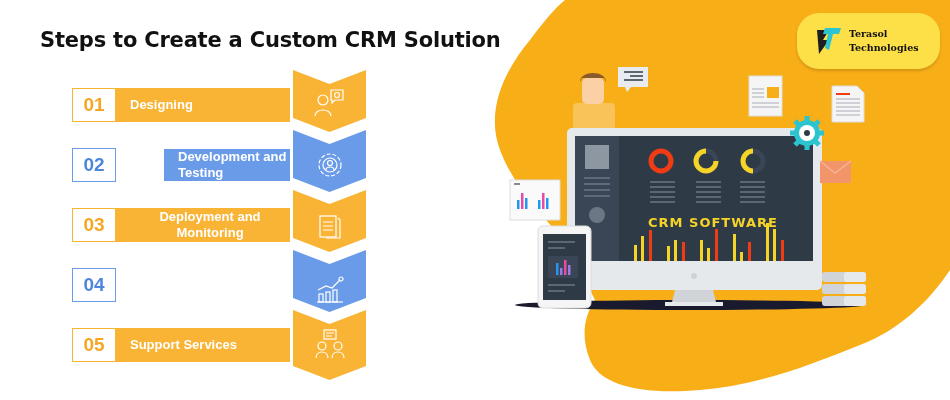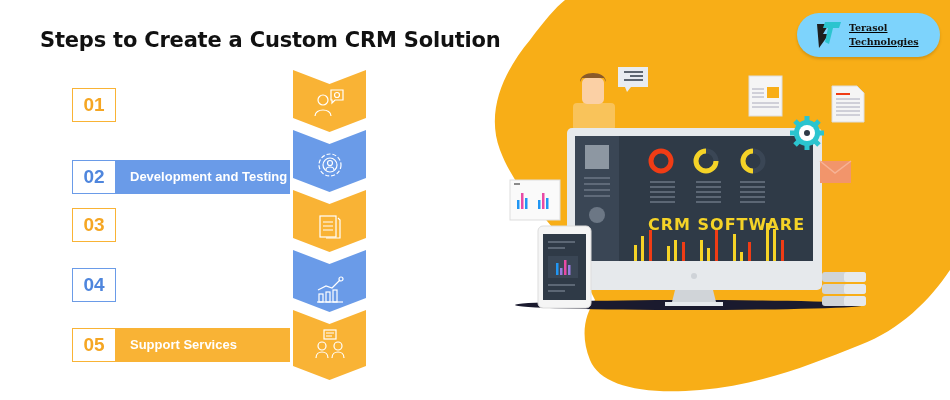--- a/index.html
+++ b/index.html
@@ -21,57 +21,59 @@
     font-family: "Liberation Sans", sans-serif; font-weight: bold; font-size: 19px;
   }
   .step .label {
     flex: 1; display: flex; align-items: center; padding-left: 14px;
     font-family: "Liberation Sans", sans-serif; font-weight: bold; font-size: 13px;
     color: #fff; line-height: 16px; overflow: hidden;
   }
   .step.orange .num { border: 1.5px solid #f9b335; color: #f5a623; }
   .step.orange .label { background: #f9b335; }
   .step.blue .num { border: 1.5px solid #6a9be8; color: #4f86dd; }
-  .step.blue .label { background: #6a9be8; }
+  .step.blue .label { background: #6a9be8; margin-left: 48px; }
 
   .chev { position: absolute; left: 293px; width: 73px; }
 
   .logo {
-    position: absolute; left: 797px; top: 13px; width: 143px; height: 44px;
-    background: #7dd3fc; border-radius: 22px;
+    position: absolute; left: 797px; top: 13px; width: 143px; height: 56px;
+    background: #fde047; border-radius: 22px;
     box-shadow: 0 2px 3px rgba(0,0,0,0.15);
-    display: flex; align-items: center; padding-left: 18px; text-decoration: underline;
+    display: flex; align-items: center; padding-left: 18px;
   }
   .logo-text { margin-left: 8px; font-family: "DejaVu Serif", serif; font-weight: bold; font-size: 9.5px; line-height: 14px; color: #111; }
 
   .illus { position: absolute; left: 0; top: 0; }
   .crm-text {
     position: absolute; left: 648px; top: 215px;
-    font-family: "DejaVu Sans", sans-serif; font-weight: bold; font-size: 16px;
+    font-family: "DejaVu Sans", sans-serif; font-weight: bold; font-size: 13px;
     color: #f5d327; letter-spacing: 1px;
   }
 </style>
 </head>
 <body>
 
 <svg class="blob" viewBox="0 0 950 400">
   <path d="M 565 0 L 950 0 L 950 270 C 930 300 900 330 860 345 C 810 365 760 385 700 390 C 640 395 600 385 590 360 C 580 335 585 315 595 300 L 570 250 C 545 215 515 190 500 150 C 485 110 505 70 530 40 C 545 20 555 8 565 0 Z" fill="#f8ae17"></path>
 </svg>
 
 <h1 class="title">Steps to Create a Custom CRM Solution</h1>
 
 <div class="step orange" style="top:88px;">
   <div class="num">01</div>
-</div>
-<div class="step blue" style="top:160px;">
+  <div class="label">Designing</div>
+</div>
+<div class="step blue" style="top:148px;align-items:center;">
   <div class="num">02</div>
   <div class="label">Development and Testing</div>
 </div>
 <div class="step orange" style="top:208px;text-align:center;">
   <div class="num">03</div>
+  <div class="label">Deployment and Monitoring</div>
 </div>
 <div class="step blue" style="top:268px;flex-direction:column;">
   <div class="num">04</div>
 </div>
 <div class="step orange" style="top:328px;">
   <div class="num">05</div>
   <div class="label">Support Services</div>
 </div>
 
 <svg class="chev" style="top:70px;" width="73" height="312" viewBox="0 0 73 312">

